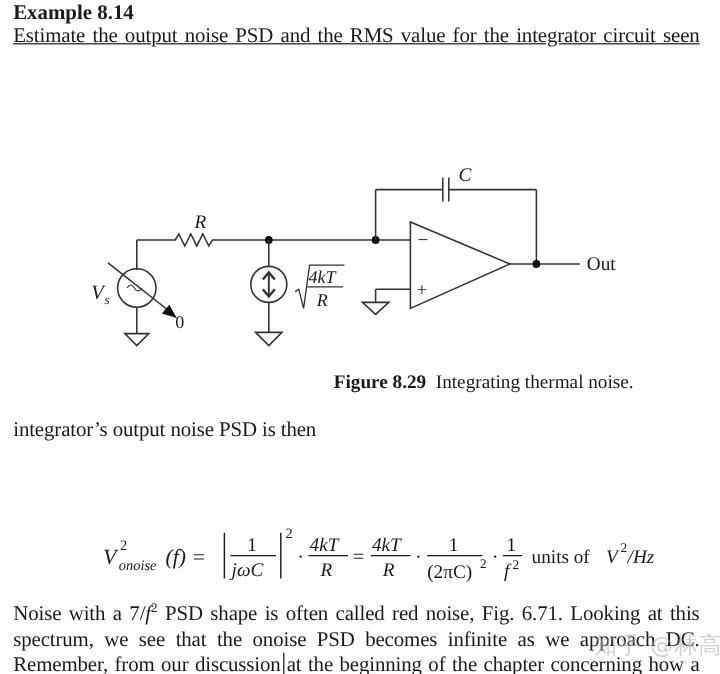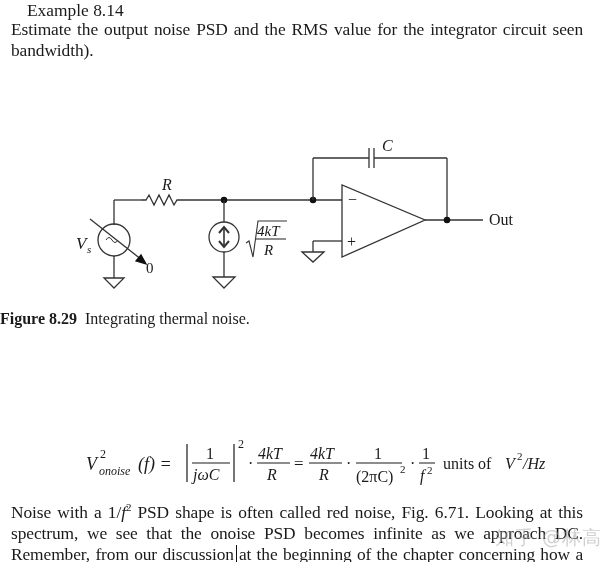--- a/index.html
+++ b/index.html
@@ -10,25 +10,25 @@
   }
   .para {
     position: absolute; left: 11px; width: 572px;
     font-size: 17.4px; line-height: 21px; text-align: justify;
     letter-spacing: -0.1px;
   }
   .para .line { display: block; white-space: nowrap; text-align-last: justify; }
   .para .line.last { text-align-last: left; }
   .heading {
     position: absolute; left: 11px; top: 0px;
-    font-size: 17.4px; font-weight: normal; line-height: 21px; margin-left: 16px;
+    font-size: 17.4px; font-weight: bold; line-height: 21px;
   }
   .caption {
     position: absolute; left: 0; width: 528px; top: 309px;
-    text-align: left; font-size: 16px; line-height: 20px;
+    text-align: right; font-size: 16px; line-height: 20px;
   }
   .caption b { font-weight: bold; margin-right: 8px; }
   svg.circuit { position: absolute; left: 0; top: 0; }
   svg text { font-family: "Liberation Serif", "DejaVu Serif", serif; }
   .equation {
     position: absolute; left: 86px; top: 438px; height: 50px; width: 470px;
   }
   .eq-svg { position: absolute; left: 0; top: 0; }
   .cursor-bar {
     position: absolute; width: 1px; height: 18px; background: #111;
@@ -37,23 +37,22 @@
     position: absolute; left: 495px; top: 525px;
     font-family: "DejaVu Sans", sans-serif; font-size: 19px;
     color: rgba(170,170,170,0.55); letter-spacing: 1px; white-space: nowrap;
   }
 </style>
 </head>
 <body>
 
 <div class="heading">Example 8.14</div>
 
-<div class="para" style="top:19px;">
+<div class="para" style="top:19px;text-decoration:underline;">
   <span class="line">Estimate the output noise PSD and the RMS value for the integrator circuit seen</span>
-  <span class="line last">bandwidth).</span>
 </div>
 
 <svg class="circuit" width="600" height="310" viewBox="0 0 600 310">
   <g stroke="#333" stroke-width="1.3" fill="none">
 
     <g>
       <line x1="114" y1="200" x2="114" y2="225"></line>
       <circle cx="114" cy="240" r="16"></circle>
       <path d="M106,240 q3,-5 6,0 t6,0" stroke-width="1"></path>
       <line x1="114" y1="256" x2="114" y2="278"></line>
@@ -117,20 +116,21 @@
     <text x="347" y="247" font-size="16">+</text>
     <text x="489" y="225" font-size="16">Out</text>
   </g>
 </svg>
 
 <div class="caption">
   <b>Figure 8.29</b><span>Integrating thermal noise.</span>
 </div>
 
 <div class="para" style="top:347px;">
+  <span class="line last">integrator’s output noise PSD is then</span>
 </div>
 
 <div class="equation">
   <svg class="eq-svg" width="470" height="50" viewBox="0 0 470 50">
     <g fill="#1a1a1a" font-family="Liberation Serif, DejaVu Serif, serif">
       <text x="0" y="32" font-size="18" font-style="italic">V</text>
       <text x="14" y="20" font-size="12">2</text>
       <text x="13" y="37" font-size="12" font-style="italic">onoise</text>
       <text x="52" y="32" font-size="18" font-style="italic">(f) =</text>
 
@@ -160,18 +160,18 @@
       <text x="341" y="36" font-size="11">2</text>
       <text x="357" y="31" font-size="16">units of</text>
       <text x="419" y="31" font-size="16" font-style="italic">V</text>
       <text x="431" y="22" font-size="11">2</text>
       <text x="437" y="31" font-size="16" font-style="italic">/Hz</text>
     </g>
   </svg>
 </div>
 
 <div class="para" style="top:497px;">
-  <span class="line"><span>Noise with a 1/</span><i>f</i><sup style="font-size:11px;">2</sup><span> PSD shape is often called red noise, Fig. 6.71. Looking at this</span></span>
+  <span class="line"><span>Noise with a 7/</span><i>f</i><sup style="font-size:11px;">2</sup><span> PSD shape is often called red noise, Fig. 6.71. Looking at this</span></span>
   <span class="line">spectrum, we see that the onoise PSD becomes infinite as we approach DC.</span>
   <span class="line"><span>Remember, from our discussion</span><span class="cursor-bar" style="position:relative; display:inline-block; vertical-align:-3px; margin:0 2px;"></span><span>at the beginning of the chapter concerning how a</span></span>
 </div>
 
 <div class="watermark">知乎 @林高</div>
 
 </body></html>

